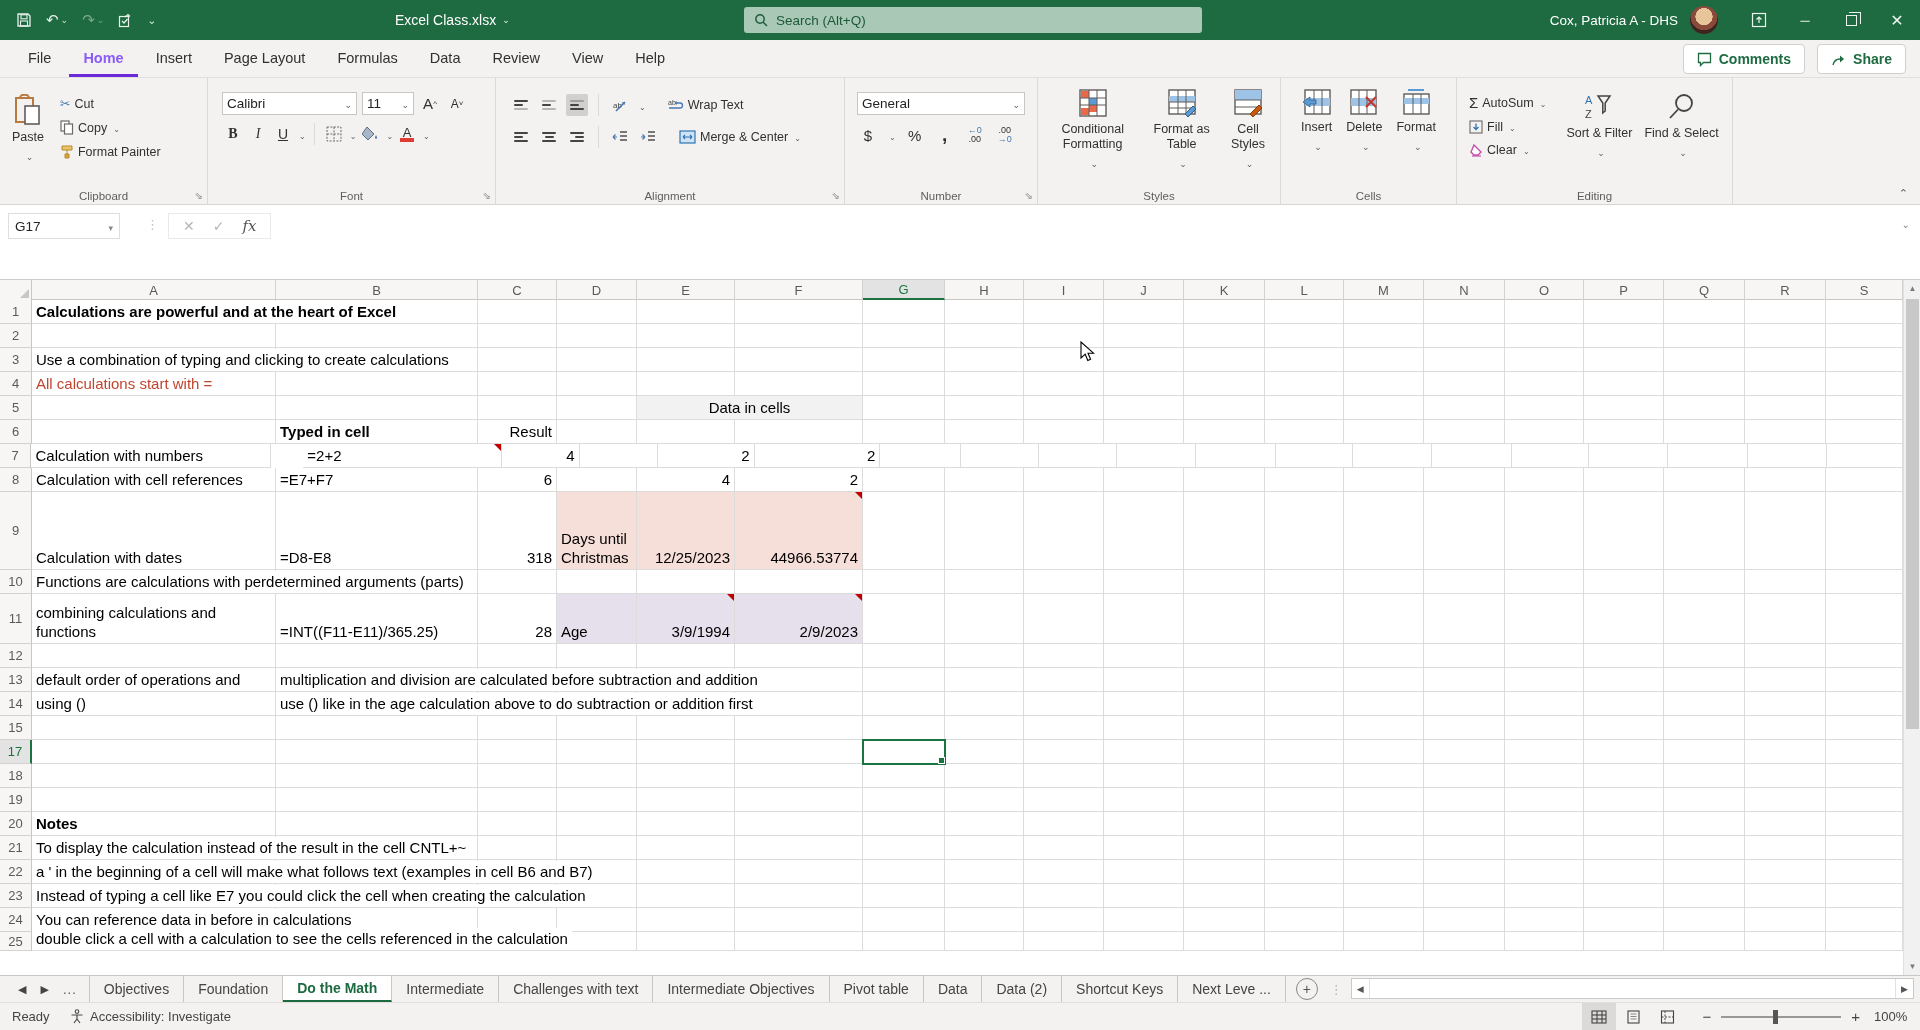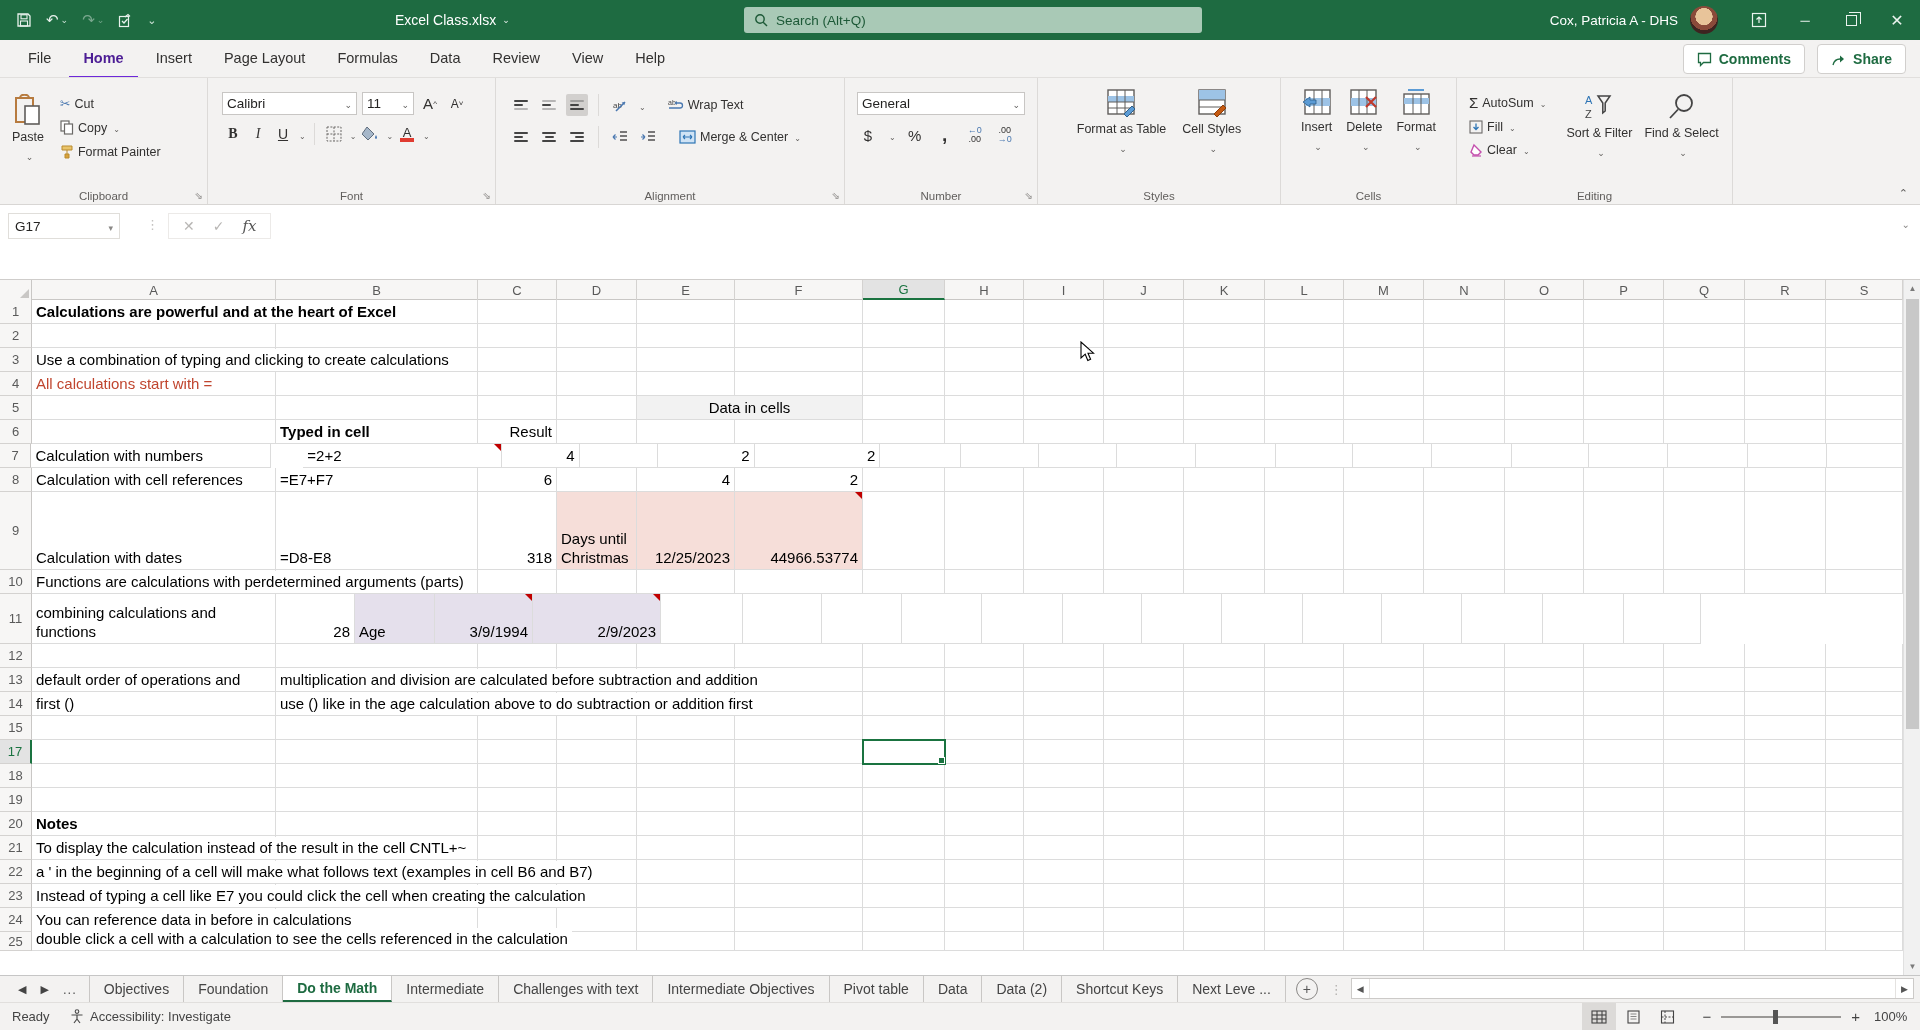--- a/index.html
+++ b/index.html
@@ -30,21 +30,21 @@
     font-size:13px; color:#eaf3ee; cursor:pointer; }
   .restore-glyph { width:11px; height:11px; border:1.4px solid #eaf3ee; position:relative; }
   .restore-glyph::before { content:""; position:absolute; left:2px; top:-4px; width:11px; height:11px;
     border-top:1.4px solid #eaf3ee; border-right:1.4px solid #eaf3ee; }
 
   
   .tabrow { position:absolute; top:40px; left:0; width:100%; height:38px; background:#f3f2f1;
     display:flex; align-items:center; border-bottom:1px solid #e1dfdd; }
   .rtabs { display:flex; align-items:center; padding-left:14px; gap:4px; }
   .rtab { padding:0 14px; height:37px; line-height:37px; font-size:14.5px; color:#323130; cursor:pointer; }
-  .rtab.active { font-weight:bold; color:#4c1d95; border-bottom:1px solid #6d28d9; }
+  .rtab.active { font-weight:bold; color:#8b5cf6; border-bottom:3px solid #6d28d9; }
   .tr-actions { position:absolute; right:14px; top:4px; display:flex; gap:12px; }
   .pillbtn { display:flex; align-items:center; gap:7px; background:#fff; border:1px solid #d1cfcd;
     border-radius:4px; height:30px; padding:0 13px; font-size:14px; color:#1e6b41; font-weight:bold; cursor:pointer; }
 
   
   .ribbon { position:absolute; top:78px; left:0; width:100%; height:127px; background:#f3f2f1;
     border-bottom:1px solid #d8d6d4; display:flex; }
   .rgroup { position:relative; height:100%; border-right:1px solid #dcdad8; padding:6px 6px 18px 6px;
     display:flex; align-items:flex-start; }
   .glabel { position:absolute; bottom:2px; left:0; width:100%; text-align:center; font-size:11.5px;
@@ -447,20 +447,35 @@
             </span>
         </div>
       </div>
       <span class="glabel">Number</span>
       <span class="launcher">⇘</span>
     </div>
 
     <div class="rgroup" style="width:243px; justify-content:center; gap:4px;">
       <div class="bigbtn">
         <svg width="30" height="30" viewBox="0 0 30 30">
+            <rect x="2" y="2" width="26" height="26" fill="#fff" stroke="#5f5d5b" stroke-width="1.4"></rect>
+            <rect x="3" y="3" width="8" height="7" fill="#e8684a"></rect>
+            <rect x="11" y="10" width="8" height="7" fill="#5b9bd5"></rect>
+            <rect x="11" y="17" width="8" height="7" fill="#e8684a"></rect>
+            <rect x="3" y="20" width="8" height="7" fill="#e8684a"></rect>
+            <line x1="2" y1="10" x2="28" y2="10" stroke="#5f5d5b"></line>
+            <line x1="2" y1="17" x2="28" y2="17" stroke="#5f5d5b"></line>
+            <line x1="11" y1="2" x2="11" y2="28" stroke="#5f5d5b"></line>
+            <line x1="19" y1="2" x2="19" y2="28" stroke="#5f5d5b"></line>
+          </svg>
+        <span>Conditional Formatting</span>
+          <span class="dd"></span>
+      </div>
+      <div class="bigbtn">
+        <svg width="30" height="30" viewBox="0 0 30 30">
             <rect x="2" y="2" width="26" height="24" fill="#fff" stroke="#5f5d5b" stroke-width="1.4"></rect>
             <rect x="2" y="8" width="26" height="6" fill="#9dc3e6"></rect>
             <line x1="2" y1="14" x2="28" y2="14" stroke="#5f5d5b"></line>
             <line x1="2" y1="20" x2="28" y2="20" stroke="#5f5d5b"></line>
             <line x1="11" y1="2" x2="11" y2="26" stroke="#5f5d5b"></line>
             <line x1="19" y1="2" x2="19" y2="26" stroke="#5f5d5b"></line>
             <path d="M18 26 l8 -8 l3 3 l-8 8 z" fill="#5b9bd5" stroke="#2e5f8a"></path>
           </svg>
         <span>Format as Table</span>
           <span class="dd"></span>
@@ -873,20 +888,23 @@
           <div class="gcell" style="width: 80px;"></div>
           <div class="gcell" style="width: 81px;"></div>
           <div class="gcell" style="width: 81px;"></div>
           <div class="gcell" style="width: 77px;"></div>
         </div>
         <div class="grow" style="height: 50px;">
           <div class="rowh">11</div>
           <div class="gcell" style="width: 244px;">
             <span class="txt wrap">combining calculations and functions</span>
           </div>
+          <div class="gcell" style="width: 202px;">
+            <span class="txt">=INT((F11-E11)/365.25)</span>
+          </div>
           <div class="gcell ar" style="width: 79px;">
             <span class="txt">28</span>
           </div>
           <div class="gcell" style="width: 80px; background: rgb(229, 224, 236);">
             <span class="txt">Age</span>
           </div>
           <div class="gcell ar" style="width: 98px; background: rgb(229, 224, 236);">
             <span class="txt">3/9/1994</span>
             <span class="cm"></span>
           </div>
@@ -952,21 +970,21 @@
           <div class="gcell" style="width: 81px;"></div>
           <div class="gcell" style="width: 79px;"></div>
           <div class="gcell" style="width: 80px;"></div>
           <div class="gcell" style="width: 81px;"></div>
           <div class="gcell" style="width: 81px;"></div>
           <div class="gcell" style="width: 77px;"></div>
         </div>
         <div class="grow" style="height: 24px;">
           <div class="rowh">14</div>
           <div class="gcell" style="width: 244px;">
-            <span class="txt">first  ()</span>
+            <span class="txt">using  ()</span>
           </div>
           <div class="gcell" style="width: 202px;">
             <span class="txt sp">use () like in the age calculation above to do subtraction or addition first</span>
           </div>
           <div class="gcell" style="width: 79px;"></div>
           <div class="gcell" style="width: 80px;"></div>
           <div class="gcell" style="width: 98px;"></div>
           <div class="gcell" style="width: 128px;"></div>
           <div class="gcell" style="width: 82px;"></div>
           <div class="gcell" style="width: 79px;"></div>

